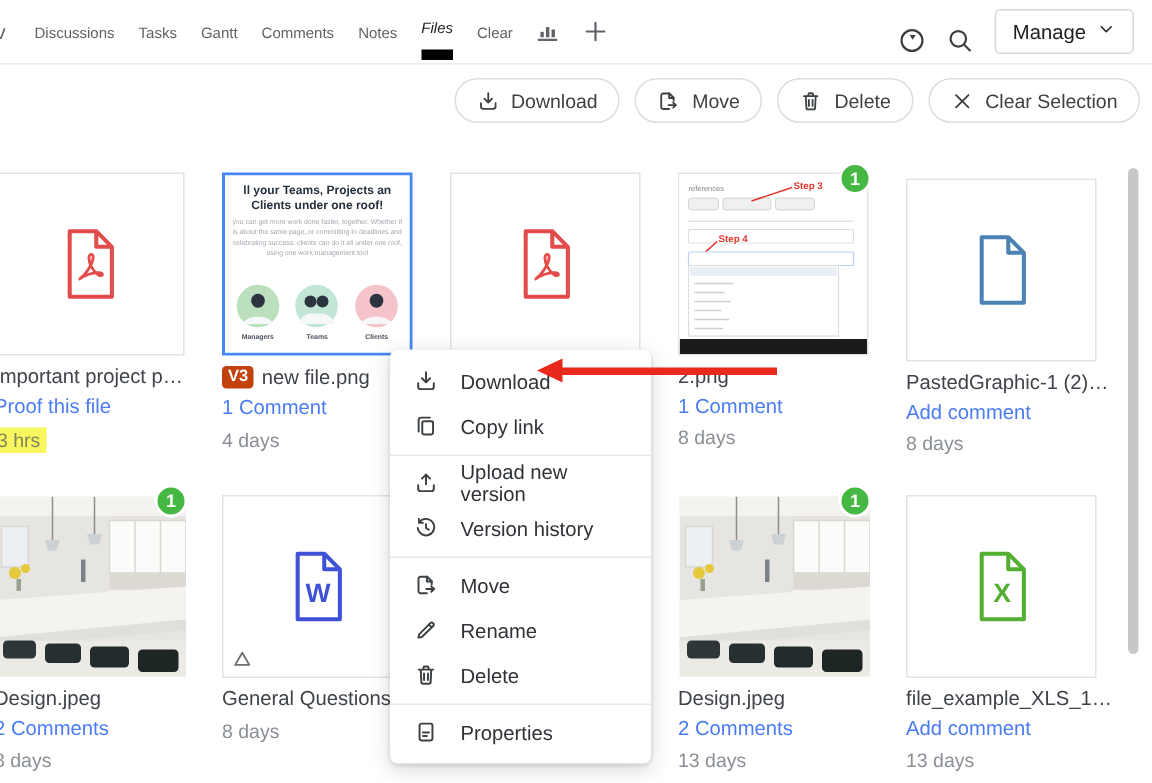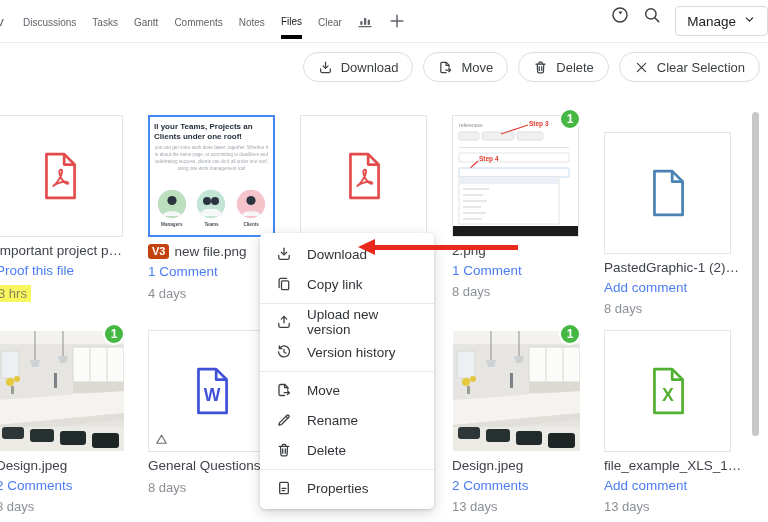--- a/index.html
+++ b/index.html
@@ -6,23 +6,23 @@
   html,body { background:#fff; }
   #app { position:relative; width:768px; height:522px; overflow:hidden; background:#fff;
          font-family:"Liberation Sans",sans-serif; color:#3f434a; }
 
   
   #navbar { position:absolute; top:0; left:0; right:0; height:43px;
             border-bottom:1px solid #ebebeb; display:flex; align-items:center; }
   .nav-partial { color:#5f6368; font-size:13.5px; margin-left:-3px; width:10px; overflow:hidden; }
   .nav-item { color:#5f6368; font-size:10px; margin-left:16px; padding:12px 0 10px;
               cursor:pointer; white-space:nowrap; }
-  .nav-item.active { color:#202124; border-bottom:4px solid #000000; padding-bottom:8px; }
+  .nav-item.active { color:#202124; border-bottom:7px solid #000000; padding-bottom:8px;font-style:italic; }
   .nav-icon { margin-left:14px; width:18px; height:18px; color:#5f6368; cursor:pointer; }
-  .nav-right { margin-left:auto; display:flex; align-items:flex-start; padding-right:0; }
+  .nav-right { margin-left:auto; display:flex; align-items:flex-end; padding-right:12px; }
   .nav-right .nav-icon { margin-left:14px; color:#3c4043; }
   .manage-btn { margin-left:14px; display:flex; align-items:center; gap:7px;
                 border:1px solid #d5d8dc; border-radius:4px; background:#fff;
                 padding:6px 11px; font-size:13.5px; color:#202124; cursor:pointer;
                 font-family:"Liberation Sans",sans-serif; }
   .manage-btn svg { width:13px; height:13px; }
 
   
   #toolbar { position:absolute; top:44px; left:0; right:0; height:46px;
              display:flex; align-items:center; justify-content:flex-end;
@@ -49,21 +49,21 @@
   .name-row { display:flex; align-items:center; gap:5px; }
   .v-badge { background:#c2410c; color:#fff; font-size:11px; font-weight:bold;
              padding:2px 4px; border-radius:3px; }
   .file-name { font-size:13.5px; color:#3f434a; white-space:nowrap; }
   .file-link { margin-top:6px; font-size:13.5px; color:#4c7cf3; cursor:pointer; white-space:nowrap; }
   .file-age { margin-top:8px; font-size:13px; color:#8b9096; }
   .file-age .hl { background:#f8f75e; color:#84845c; padding:2px 4px 2px 2px; display:inline-block; }
 
   
   .poster { position:absolute; inset:0; padding:5px 4px; overflow:hidden; background:#fff; }
-  .poster-h { font-size:8px; font-weight:bold; color:#25303c; text-align:left; line-height:1.25; }
+  .poster-h { font-size:8px; font-weight:bold; color:#25303c; text-align:center; line-height:1.25; }
   .poster-b { margin-top:3px; font-size:4.6px; color:#a0a8b0; text-align:center; line-height:1.5; }
   .poster-avs { position:absolute; left:0; right:0; bottom:8px; display:flex; justify-content:space-around; padding:0 2px; }
   .pav { display:flex; flex-direction:column; align-items:center; width:33px; }
   .pav svg { width:30px; height:30px; }
   .pav span { margin-top:3px; font-size:4.6px; color:#4a525b; font-weight:bold; }
 
   
   .shot { position:absolute; inset:0; background:#fff; overflow:hidden; }
   .shot svg { display:block; }
 
@@ -266,21 +266,21 @@
           <div class="count-badge">1</div>
         </div>
         <div class="card-meta">
           <div class="name-row">
             <span class="file-name">2.png</span>
           </div>
           <div class="file-link">1 Comment</div>
           <div class="file-age">8 days</div>
         </div>
       </div>
-      <div class="card" style="left: 604px; top: 132px;">
+      <div class="card" style="left: 604px; top: 119px;">
         <div class="tile">
           <div class="tile-center">
             <svg width="42" height="50" viewBox="0 0 40 48">
               <path d="M7 3h17l10 10v32H7z" fill="none" stroke="#4a82b4" stroke-width="2.6" stroke-linejoin="round"></path>
               <path d="M24 3v10h10" fill="none" stroke="#4a82b4" stroke-width="2.6" stroke-linejoin="round"></path>
             </svg>
           </div>
         </div>
         <div class="card-meta">
           <div class="name-row">

